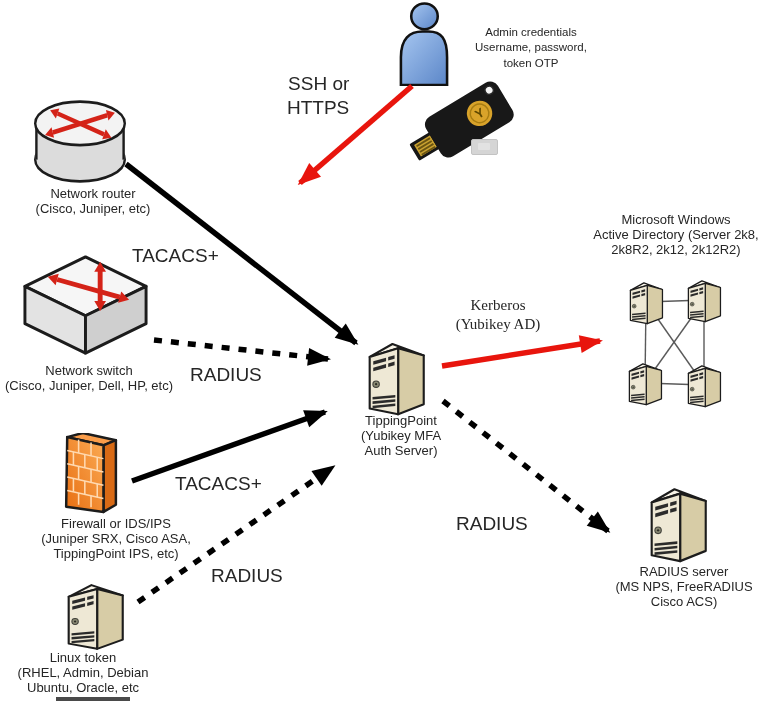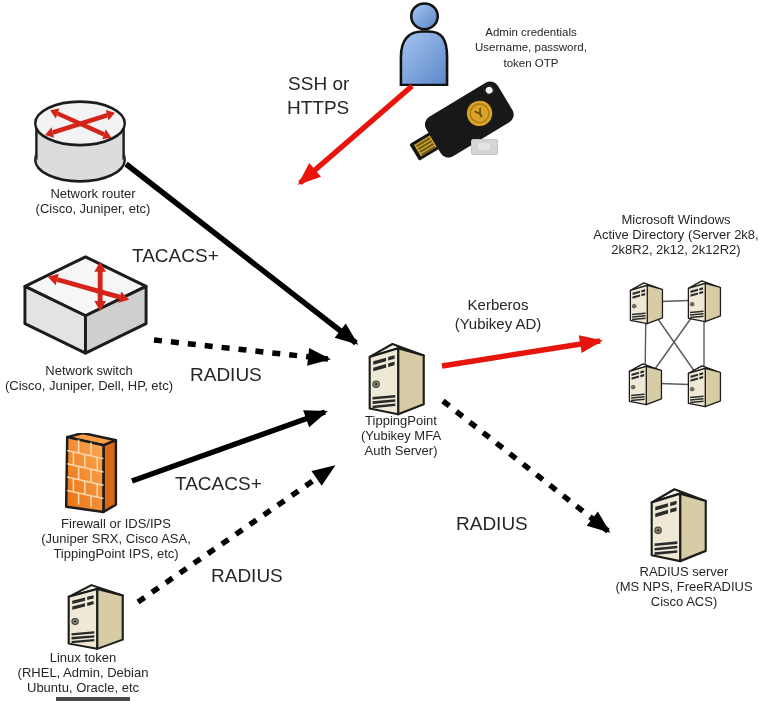--- a/index.html
+++ b/index.html
@@ -5,21 +5,21 @@
   html,body{margin:0;padding:0;background:#fff;}
   .canvas{position:relative;width:768px;height:701px;background:#ffffff;overflow:hidden;
           font-family:"Liberation Sans",sans-serif;color:#222;}
   .layer{position:absolute;left:0;top:0;width:768px;height:701px;pointer-events:none;}
   .mesh{z-index:1;}
   .node{position:absolute;z-index:2;}
   .arrows{z-index:3;}
   .lbl{position:absolute;z-index:4;color:#262626;}
   .nlabel{font-size:13px;line-height:1.15;text-align:center;}
   .plabel{font-size:19px;line-height:1.24;white-space:nowrap;text-align:right;}
-  .plabel-sm{font-size:15px;line-height:1.25;text-align:center;white-space:nowrap;}
+  .plabel-sm{font-size:15px;line-height:1.25;text-align:center;white-space:nowrap;font-family:Liberation Serif, serif;}
   .note{font-size:11.5px;line-height:1.34;text-align:center;}
   .defs-svg{position:absolute;width:0;height:0;overflow:hidden;}
   .nano{position:absolute;z-index:2;left:471px;top:139px;width:25px;height:14px;
         background:#d5d5d5;border:1px solid #c3c3c3;border-radius:2px;}
   .nano::after{content:"";position:absolute;left:6px;top:3px;width:12px;height:7px;
         background:#e2e2e2;border-radius:1px;}
   .artifact{position:absolute;z-index:2;left:56px;top:697px;width:74px;height:4px;background:#4a4a4a;}
   .yubikey{position:absolute;z-index:2;left:405px;top:97px;width:112px;height:55px;transform:rotate(-31deg);}
 </style>
 </head>

